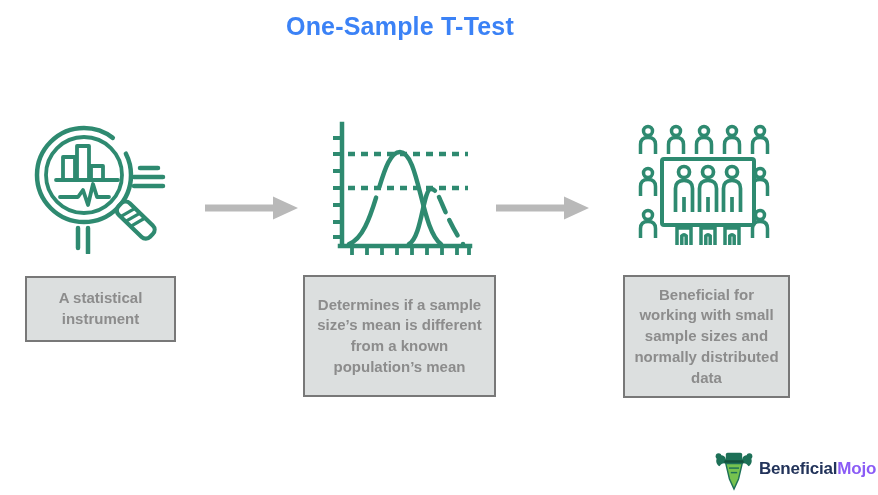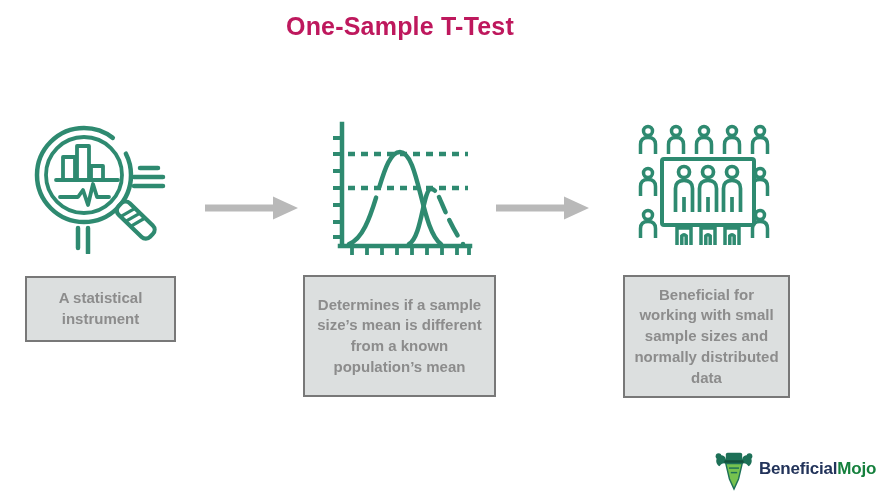--- a/index.html
+++ b/index.html
@@ -2,21 +2,21 @@
 <html><head>
 <meta charset="utf-8">
 <style>
   html,body{margin:0;padding:0;background:#ffffff;}
   .canvas{
     position:relative;width:878px;height:495px;background:#ffffff;
     font-family:"Liberation Sans",sans-serif;overflow:hidden;
   }
   .title{
     position:absolute;left:0;top:12px;width:800px;margin:0;
-    text-align:center;font-size:25px;font-weight:bold;color:#be185d;
+    text-align:center;font-size:25px;font-weight:bold;color:#3b82f6;
     letter-spacing:0.2px;
   }
   .icon{position:absolute;}
   .icon svg{display:block;width:100%;height:100%;}
   .icon1{left:30px;top:102px;width:140px;height:152px;}
   .icon2{left:322px;top:106px;width:152px;height:156px;}
   .icon3{left:638px;top:124px;width:140px;height:126px;}
   .arrow{position:absolute;width:95px;height:30px;}
   .arrow svg{display:block;width:100%;height:100%;}
   .arrow1{left:205px;top:193px;}
@@ -31,21 +31,21 @@
   .box1{left:25px;top:276px;width:151px;height:66px;}
   .box2{left:303px;top:275px;width:193px;height:122px;padding:20px 9px;}
   .box3{left:623px;top:275px;width:167px;height:123px;padding:0 6px;}
   .logo{
     position:absolute;left:714px;top:446px;height:46px;
     display:flex;align-items:center;gap:5px;
   }
   .logo .mascot{width:40px;height:44px;}
   .brand{font-size:17px;font-weight:bold;letter-spacing:-0.2px;white-space:nowrap;}
   .brand .b1{color:#22335a;}
-  .brand .b2{color:#15803d;}
+  .brand .b2{color:#8b5cf6;}
 </style>
 </head>
 <body>
 
 <div class="canvas">
 
   <h1 class="title">One-Sample T-Test</h1>
 
   <div class="icon icon1">
     <svg viewBox="0 0 140 152">

